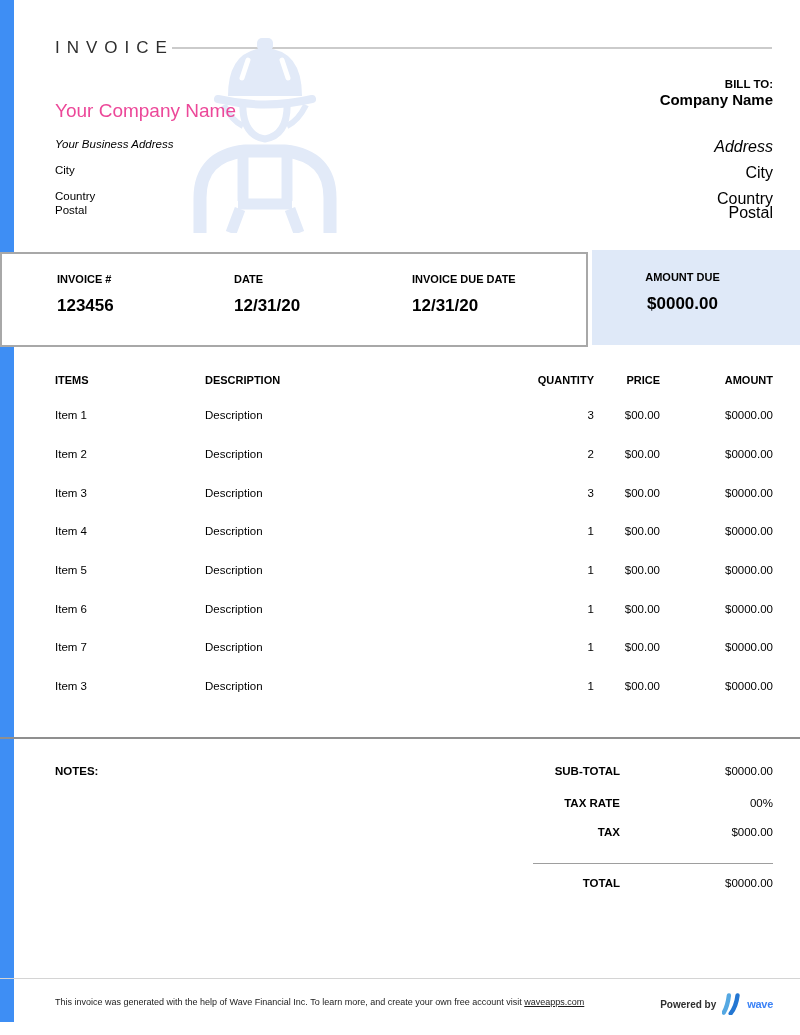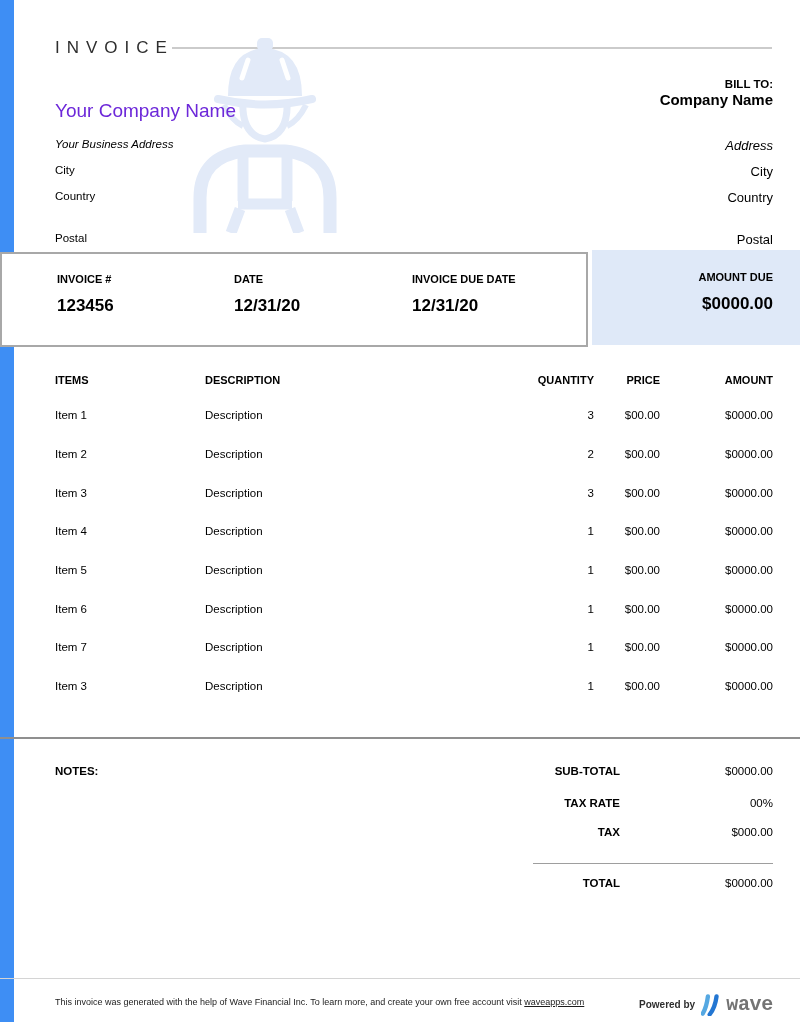--- a/index.html
+++ b/index.html
@@ -9,35 +9,35 @@
 
   .accent-bar { position:absolute; left:0; top:0; width:14px; height:1022px; background:#3E8EF4; z-index:1; }
 
   
   .invoice-title { position:absolute; left:55px; top:38px; font-size:17px; letter-spacing:7px; color:#2e2e2e; z-index:2; }
   .title-rule { position:absolute; left:172px; top:47px; width:600px; height:2px; background:#cbcbcb; z-index:2; }
 
   .watermark { position:absolute; left:190px; top:38px; width:150px; height:195px; z-index:2; }
 
   .company-block { position:absolute; left:55px; top:100px; z-index:3; }
-  .company-name { font-size:19px; color:#6d28d9; }
+  .company-name { font-size:19px; color:#ec4899; }
   .addr-line { position:absolute; left:55px; font-size:11.5px; color:#000; z-index:3; }
   .bill-block { position:absolute; right:27px; top:78px; text-align:right; z-index:3; }
   .bill-heading { font-size:11.5px; font-weight:bold; color:#000; }
   .bill-name { font-size:15px; font-weight:bold; margin-top:1px; color:#000; }
-  .bill-line { position:absolute; right:27px; font-size:13px; color:#000; text-align:right; z-index:3; }
-  .row-y1 { top:138px;font-style:italic; } .row-y2 { top:164px; } .row-y3 { top:190px; } .row-y4 { top:232px; }
+  .bill-line { position:absolute; right:27px; font-size:16px; color:#000; text-align:right; z-index:3; }
+  .row-y1 { top:138px;font-style:italic; } .row-y2 { top:164px; } .row-y3 { top:190px; } .row-y4 { top:204px; }
 
   
   .meta-box { position:absolute; left:0; top:252px; width:588px; height:95px; border:2px solid #a8a8a8; background:#fff; z-index:2; }
   .meta-col { position:absolute; top:19px; }
   .meta-col.c1 { left:55px; } .meta-col.c2 { left:232px; } .meta-col.c3 { left:410px; }
   .meta-label { font-size:11px; font-weight:bold; color:#000; }
   .meta-value { font-size:17px; font-weight:bold; color:#000; margin-top:11px; }
-  .amount-box { position:absolute; left:592px; top:250px; width:208px; height:95px; background:#DFE9F8; z-index:2; text-align:right; padding:21px 27px 0 0; }
+  .amount-box { position:absolute; left:592px; top:250px; width:208px; height:95px; background:#DFE9F8; z-index:2; text-align:center; padding:21px 27px 0 0; }
 
   
   .items-section { position:absolute; left:0; top:347px; width:800px; padding:0 27px 0 55px; z-index:2; }
   .items-grid { display:grid; grid-template-columns:150px 1fr 134px 66px 113px; align-items:center; }
   .items-header { padding-top:27px; font-size:11px; font-weight:bold; color:#000; }
   .items-rows { margin-top:10px; }
   .item-row { height:38.7px; font-size:11.5px; color:#000; }
   .ta-r { text-align:right; }
 
   
@@ -52,21 +52,21 @@
   .r2 { margin-top:20px; } .r3 { margin-top:17px; }
   .totals-rule { margin:25px 0 0 133px; width:240px; height:1px; background:#9e9e9e; }
   .total-final { margin-top:13px; }
 
   
   .footer-rule { position:absolute; left:0; top:978px; width:800px; height:1px; background:#d4d4d4; z-index:2; }
   .footer-text { position:absolute; left:55px; top:997px; font-size:9px; color:#1c1c1c; z-index:2; }
   .footer-text a { color:#1c1c1c; text-decoration:underline; }
   .powered { position:absolute; right:27px; top:993px; display:flex; align-items:center; gap:6px; z-index:2; }
   .powered-by { font-size:10px; font-weight:bold; color:#2e2e2e; }
-  .wave-word { font-size:20px; font-weight:bold; color:#737373; letter-spacing:-0.3px;font-family:Liberation Mono, monospace; }
+  .wave-word { font-size:11px; font-weight:bold; color:#3b82f6; letter-spacing:-0.3px; }
 </style>
 </head>
 <body>
 
 <div class="page">
   <div class="accent-bar"></div>
 
   <div class="invoice-title">INVOICE</div>
   <div class="title-rule"></div>
 

